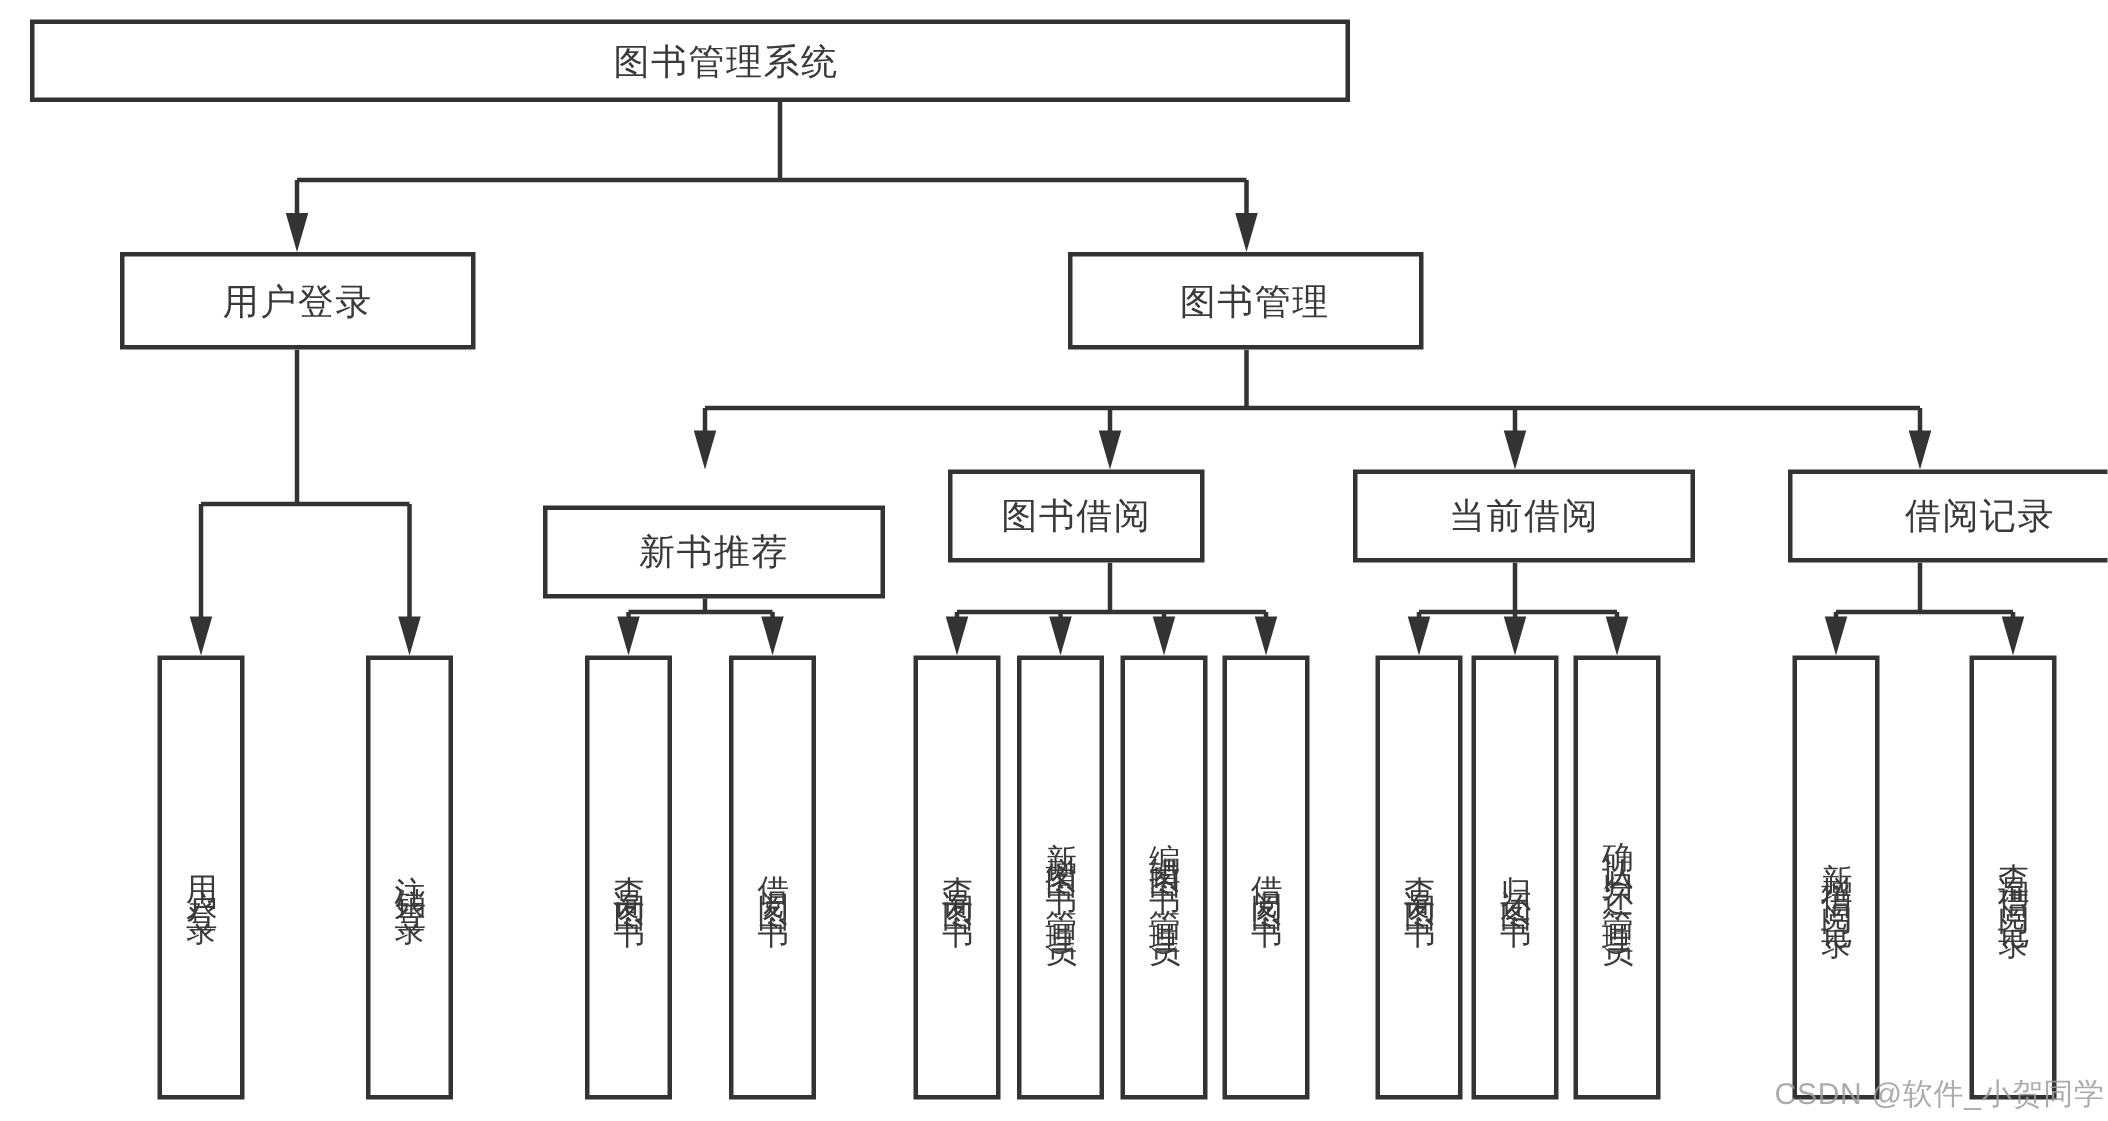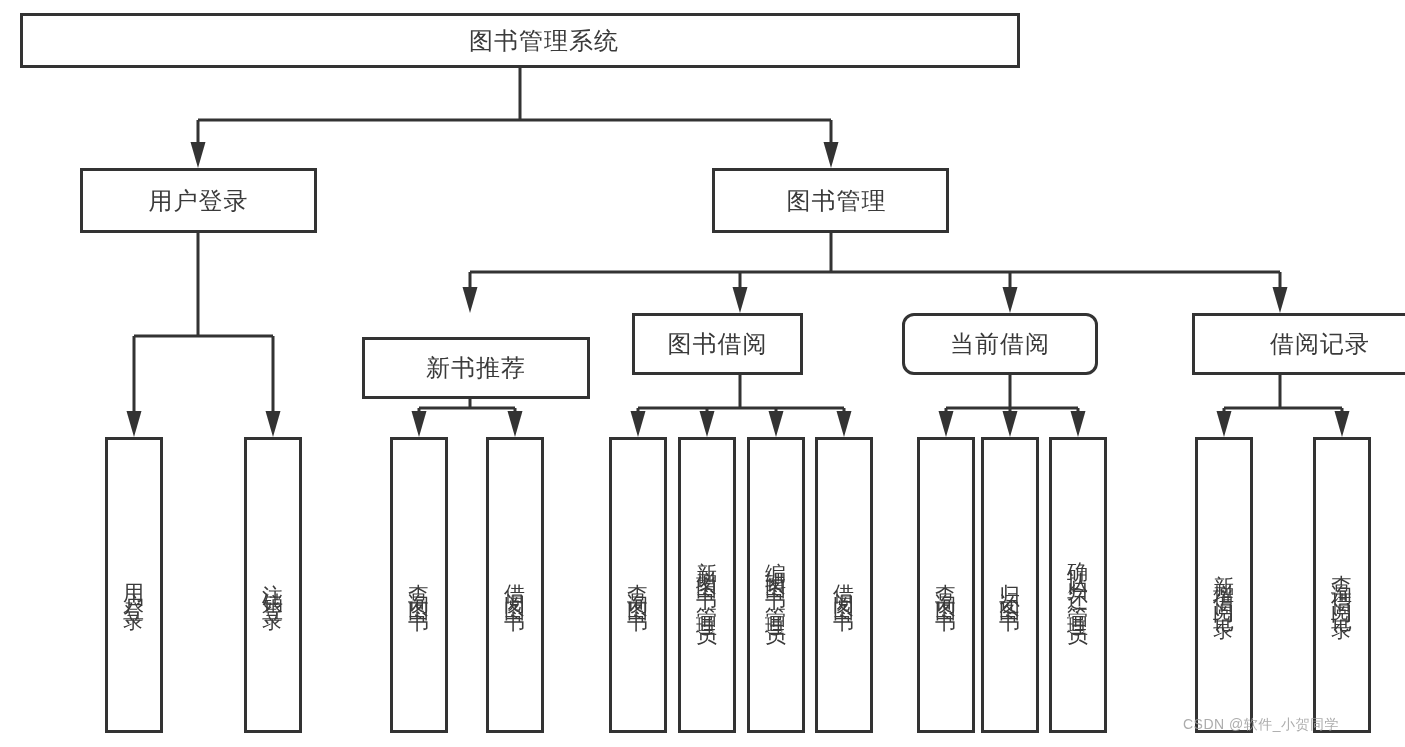--- a/index.html
+++ b/index.html
@@ -46,21 +46,21 @@
     font-size: 21px;
     letter-spacing: 9px;
     line-height: 1;
     white-space: nowrap;
   }
   .watermark {
     position: absolute;
     left: 1183px;
     top: 716px;
     z-index: 3;
-    font-size: 14px;
+    font-size: 20px;
     color: #9e9e9e;
     opacity: 0.85;
     white-space: nowrap;
     letter-spacing: 0.5px;
   }
 </style>
 </head>
 <body>
 
 <div class="stage">
@@ -98,38 +98,38 @@
       <path d="M768.5 411 L783.5 411 L776 437 Z"></path>
       <path d="M836.5 411 L851.5 411 L844 437 Z"></path>
       <path d="M938.5 411 L953.5 411 L946 437 Z"></path>
       <path d="M1002.5 411 L1017.5 411 L1010 437 Z"></path>
       <path d="M1070.5 411 L1085.5 411 L1078 437 Z"></path>
       <path d="M1216.5 411 L1231.5 411 L1224 437 Z"></path>
       <path d="M1334.5 411 L1349.5 411 L1342 437 Z"></path>
     </g>
   </svg>
 
-  <div class="node h" style="left:20px; top:13px; width:1000px; height:55px;padding-left:48px;">
+  <div class="node h" style="left:20px; top:13px; width:880px; height:55px;padding-left:48px;">
     <span>图书管理系统</span>
   </div>
 
   <div class="node h" style="left:80px; top:168px; width:237px; height:65px;">
     <span>用户登录</span>
   </div>
   <div class="node h" style="left:712px; top:168px; width:237px; height:65px;padding-left:12px;">
     <span>图书管理</span>
   </div>
 
   <div class="node h" style="left:362px; top:313px; width:228px; height:62px;margin-top:24px;">
     <span>新书推荐</span>
   </div>
   <div class="node h" style="left:632px; top:313px; width:171px; height:62px;">
     <span>图书借阅</span>
   </div>
-  <div class="node h" style="left:902px; top:313px; width:196px; height:62px;border-radius:12px;">
+  <div class="node h" style="left:902px; top:313px; width:228px; height:62px;">
     <span>当前借阅</span>
   </div>
   <div class="node h" style="left:1172px; top:313px; width:256px; height:62px;margin-left:20px;">
     <span>借阅记录</span>
   </div>
 
   <div class="node v" style="left:105px; top:437px; width:58px; height:296px;">
     <span class="vtext">用户登录</span>
   </div>
   <div class="node v" style="left:244px; top:437px; width:58px; height:296px;">

